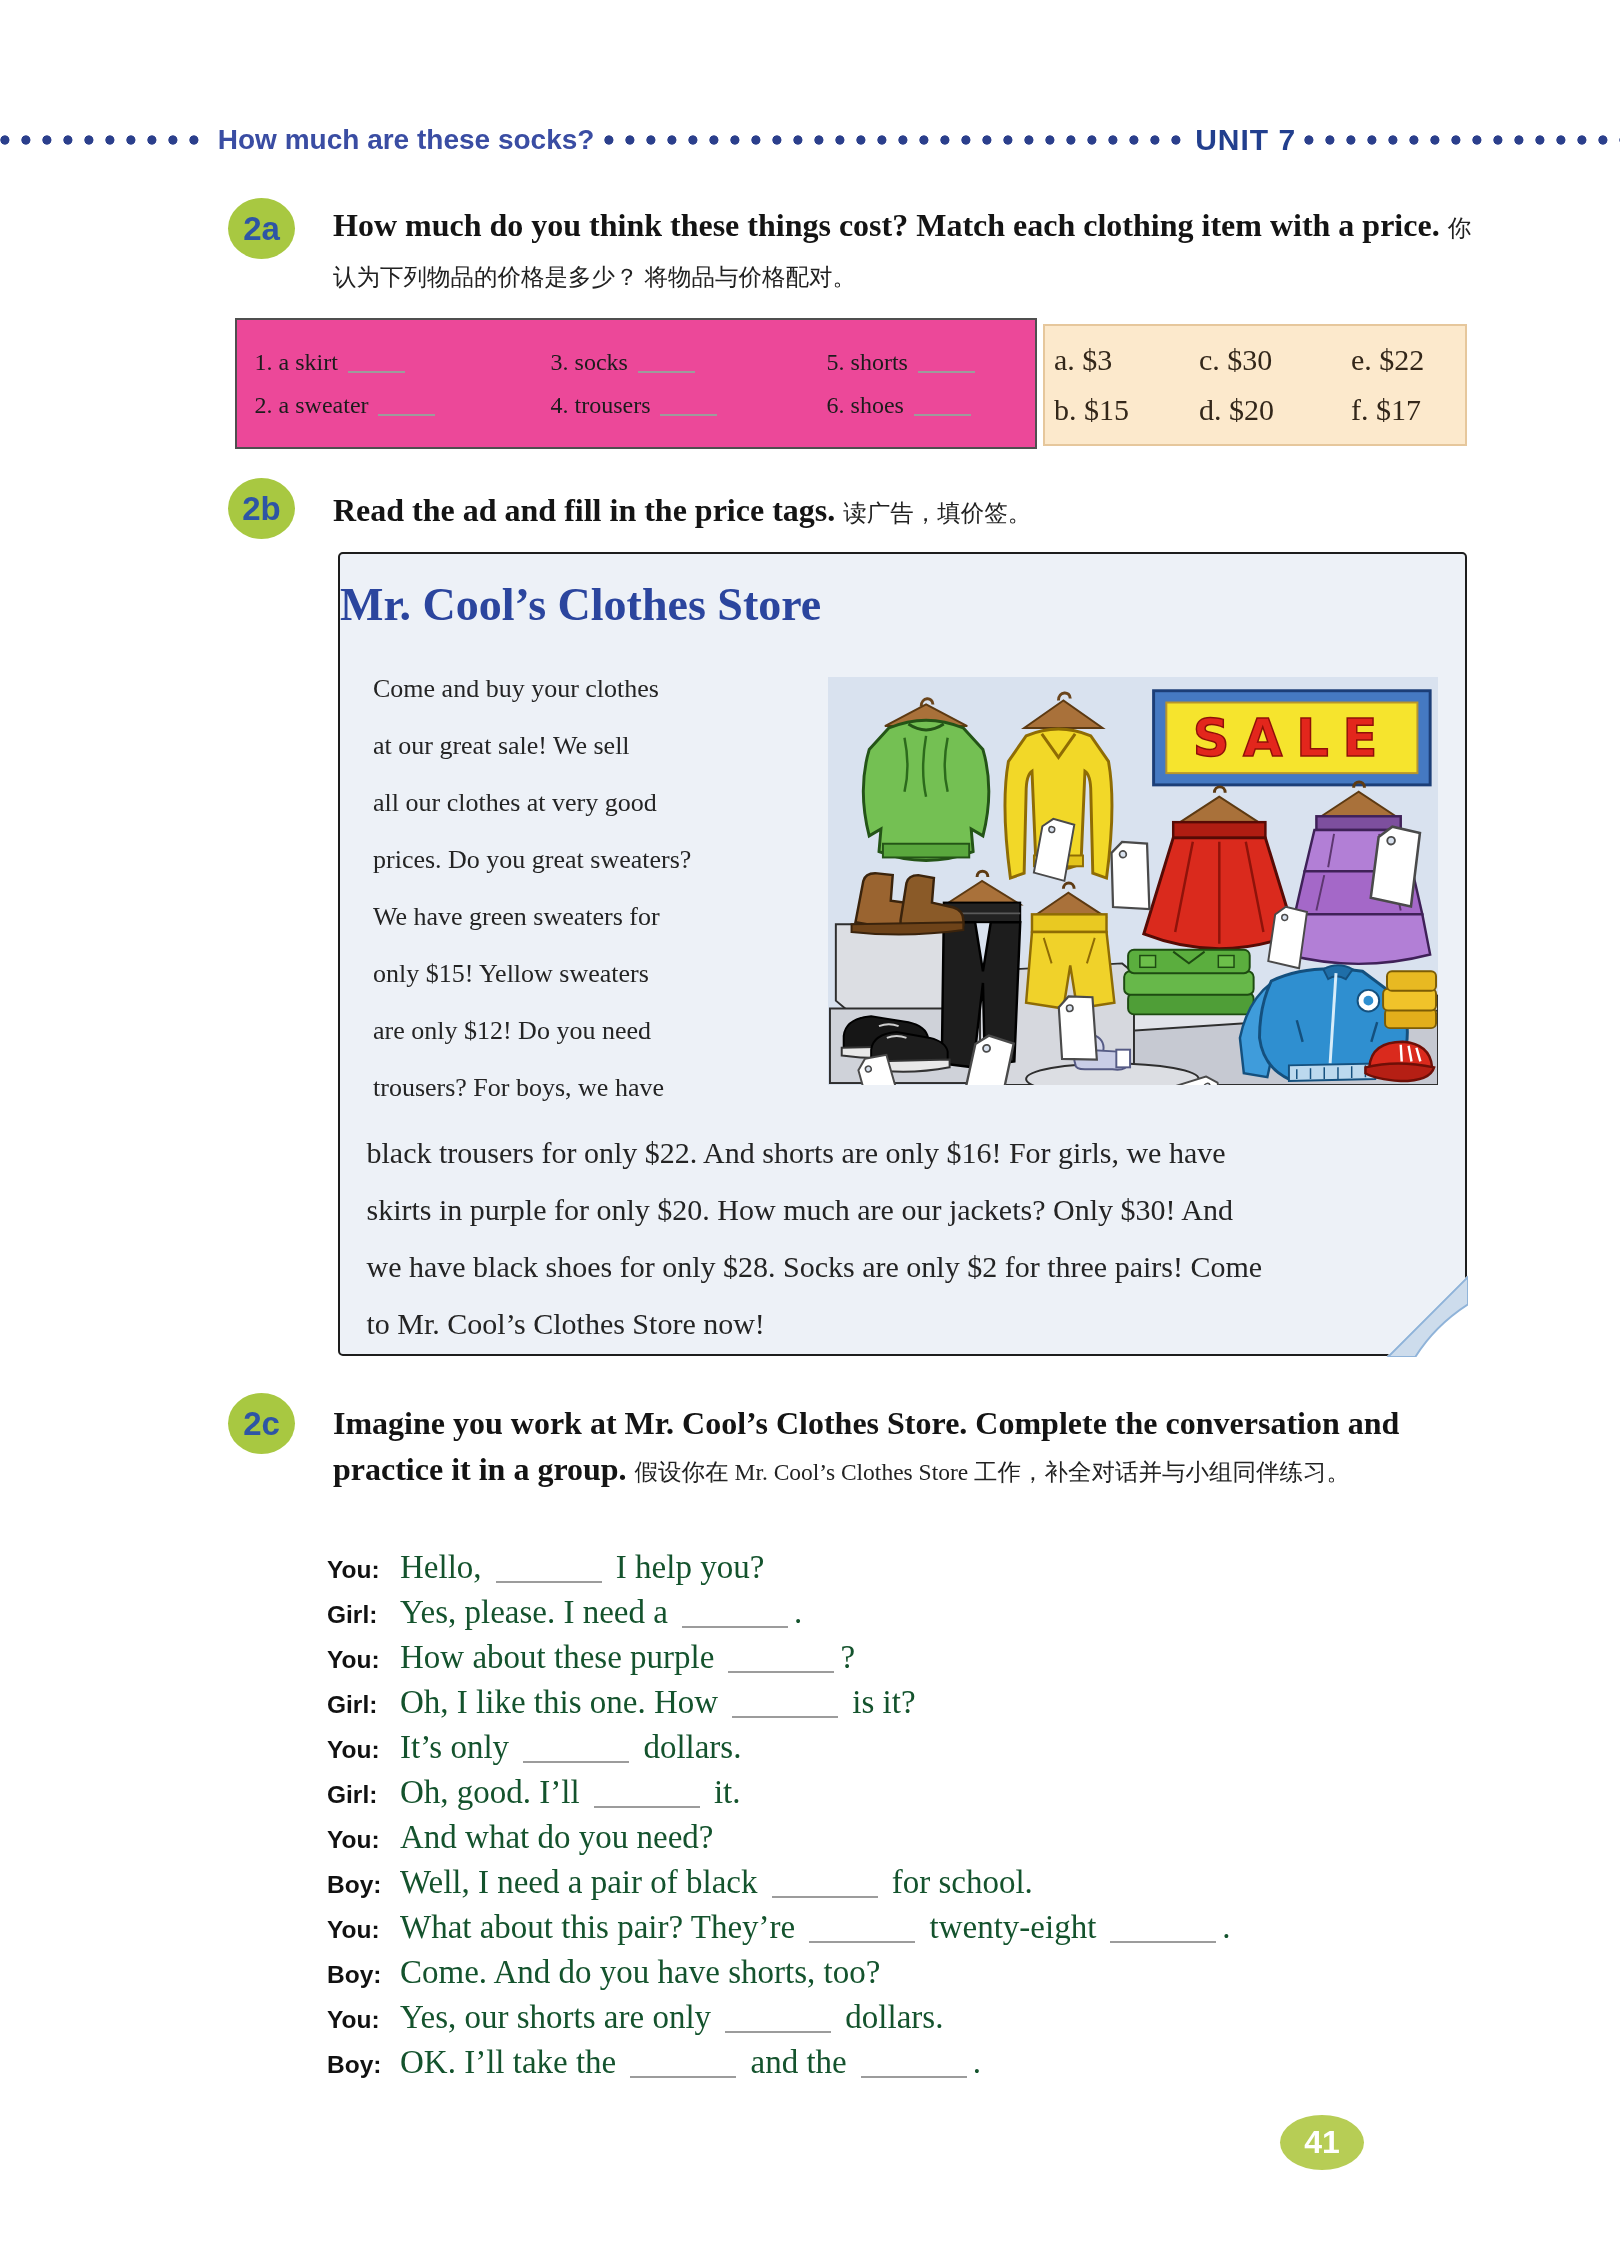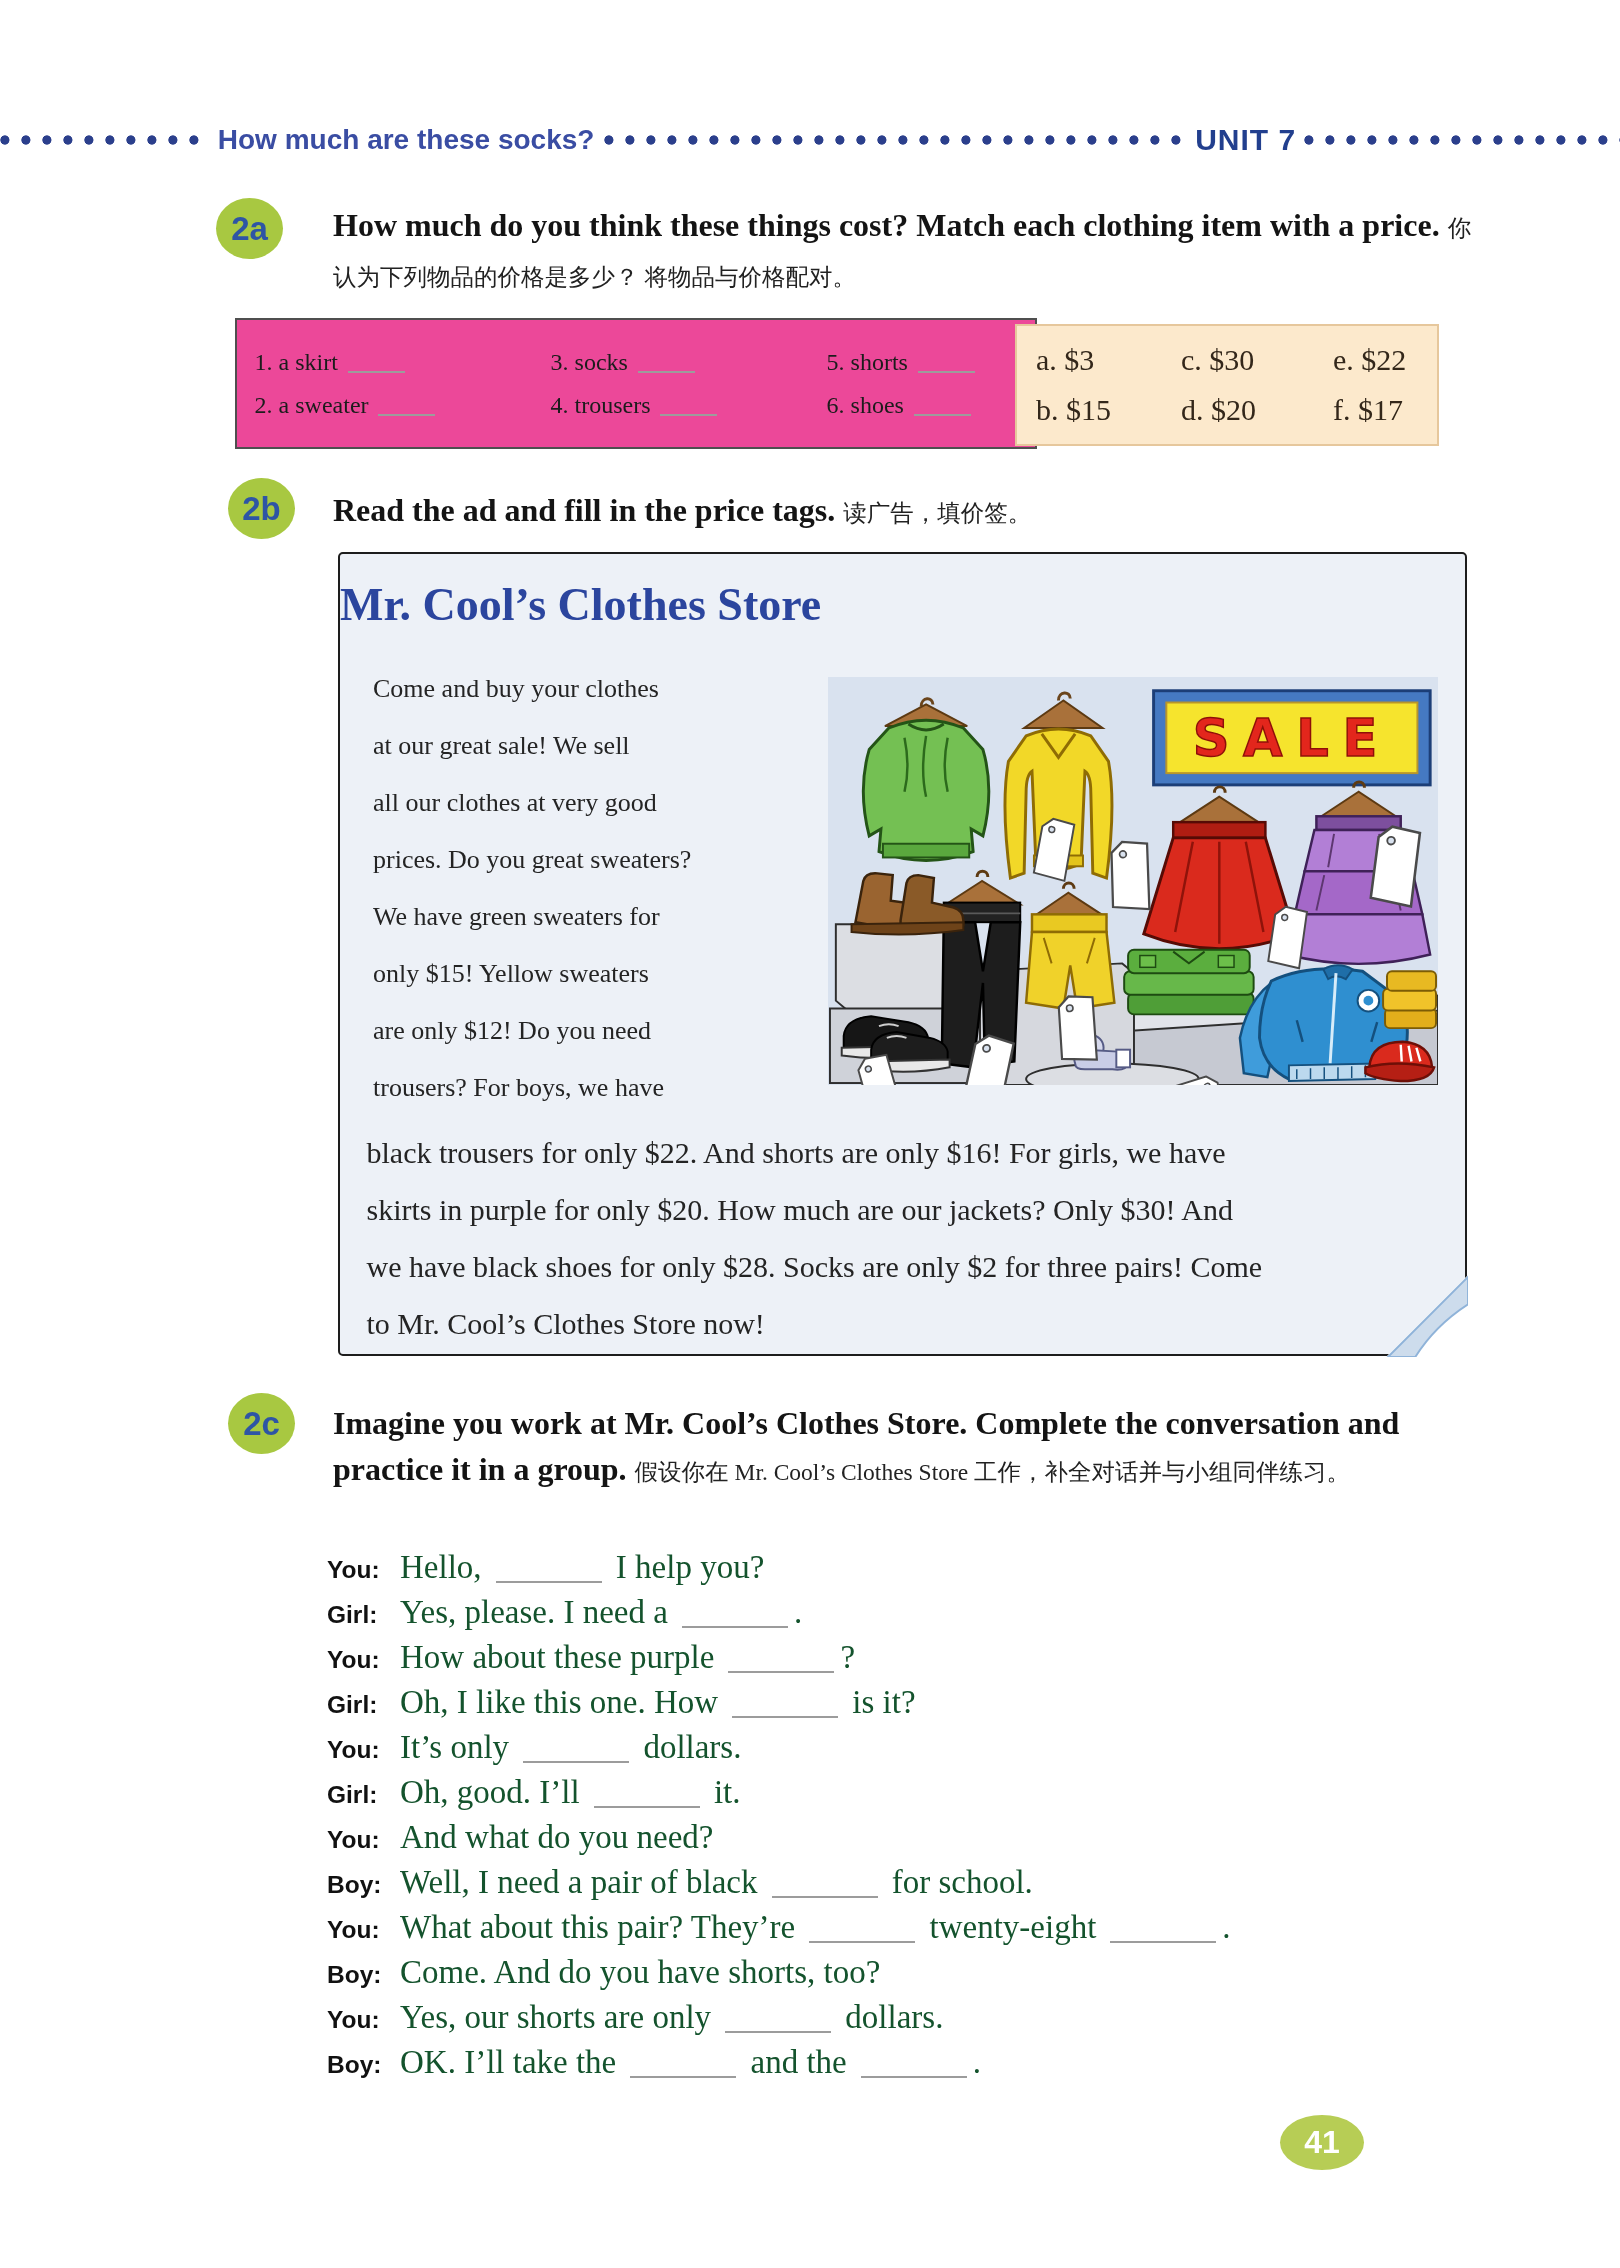--- a/index.html
+++ b/index.html
@@ -13,39 +13,39 @@
   .dots-left{width:208px;}
   .dots-mid{flex:1;}
   .dots-right{width:316px;}
   .lesson-title{font-family:"Liberation Sans",sans-serif;font-weight:700;font-size:28px;color:#3a4da3;margin:0 9.8px;white-space:nowrap;}
   .unit-label{font-family:"Liberation Sans",sans-serif;font-weight:800;font-size:30px;color:#223f8e;margin:0 7.8px;letter-spacing:1px;white-space:nowrap;}
 
   
   .badge{position:absolute;width:67px;height:61px;border-radius:50%;background:#a8c841;
          display:flex;align-items:center;justify-content:center;
          font-family:"Liberation Sans",sans-serif;font-weight:800;font-size:33px;color:#2e55a5;}
-  .badge-2a{left:216px;top:198px;}
+  .badge-2a{left:228px;top:198px;}
   .badge-2b{left:228px;top:478px;}
   .badge-2c{left:228px;top:1393px;}
 
   
   .instr{position:absolute;left:333px;width:1161px;font-size:32px;line-height:46px;color:#141414;margin:0;}
   .instr b{font-weight:700;}
   .zh{font-size:23.5px;color:#222;}
   .instr-2a{top:202px;}
   .instr-2b{top:487px;}
   .instr-2c{top:1400px;line-height:46px;}
 
   
   .items-box{position:absolute;left:235px;top:318px;width:802px;height:131px;border:2px solid #4f4f4f;background:#ec4899;
              display:grid;grid-template-columns:296px 276px 1fr;align-content:center;row-gap:16px;
              padding-left:17.6px;box-sizing:border-box;font-size:24px;}
-  .price-box{position:absolute;left:1015px;top:324px;width:424px;height:122px;background:#fce9cc;border:2px solid #e6c79c;
+  .price-box{position:absolute;left:1043px;top:324px;width:424px;height:122px;background:#fce9cc;border:2px solid #e6c79c;
              display:grid;grid-template-columns:145px 152px 1fr;align-content:center;row-gap:15.7px;
-             padding-left:19px;box-sizing:border-box;font-size:30px;color:#33271a;}
+             padding-left:9px;box-sizing:border-box;font-size:30px;color:#33271a;}
   .blank{display:inline-block;height:0;border-bottom:2.9px solid #9c9c9c;}
   .blank-sm{width:57px;margin-left:9.8px;vertical-align:-3.9px;}
   .blank-lg{width:106px;margin:0 5.9px;vertical-align:-4.9px;}
 
   
   .ad-box{position:absolute;left:338px;top:552px;width:1129px;height:804px;border:2.9px solid #1d1d1d;border-radius:4.9px;
           background:#edf1f7;box-sizing:border-box;}
   .ad-title{position:absolute;left:0;right:0;top:23.5px;text-align:left;font-weight:700;font-size:46px;color:#2b459e;}
   .ad-left{position:absolute;left:33px;top:106px;width:463px;font-size:26px;line-height:57px;color:#242424;}
   .ad-left div{white-space:nowrap;}

